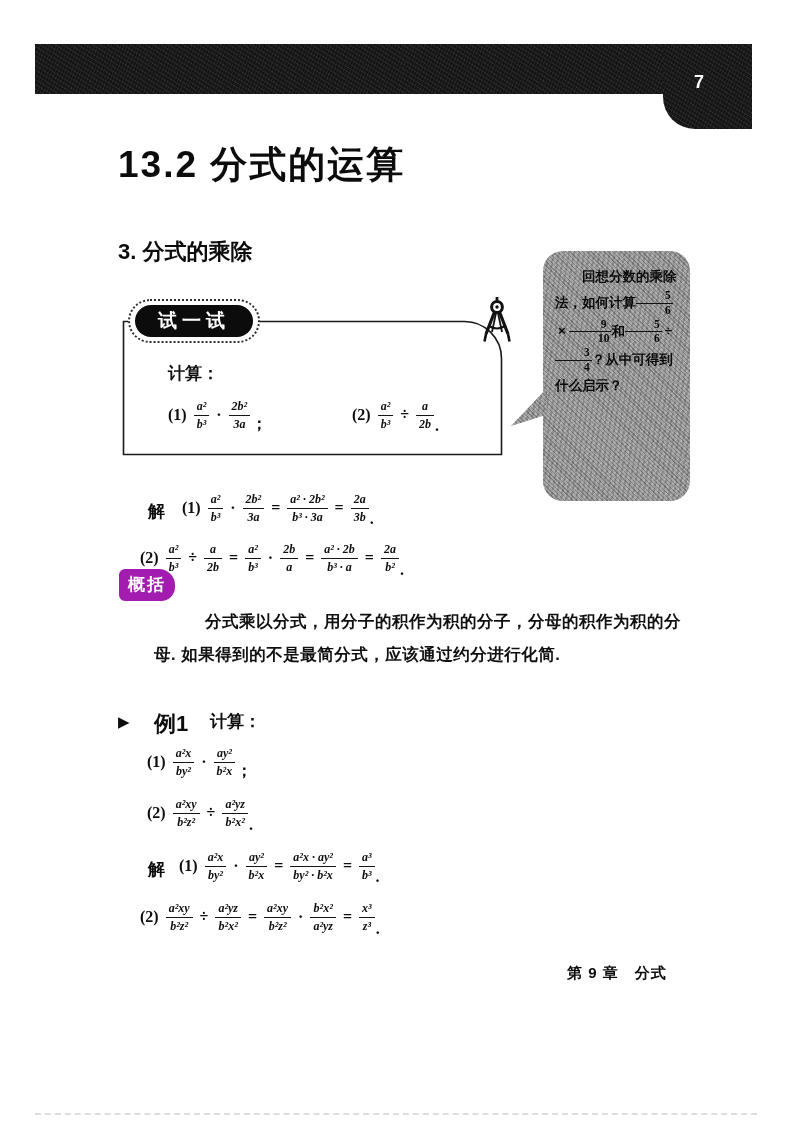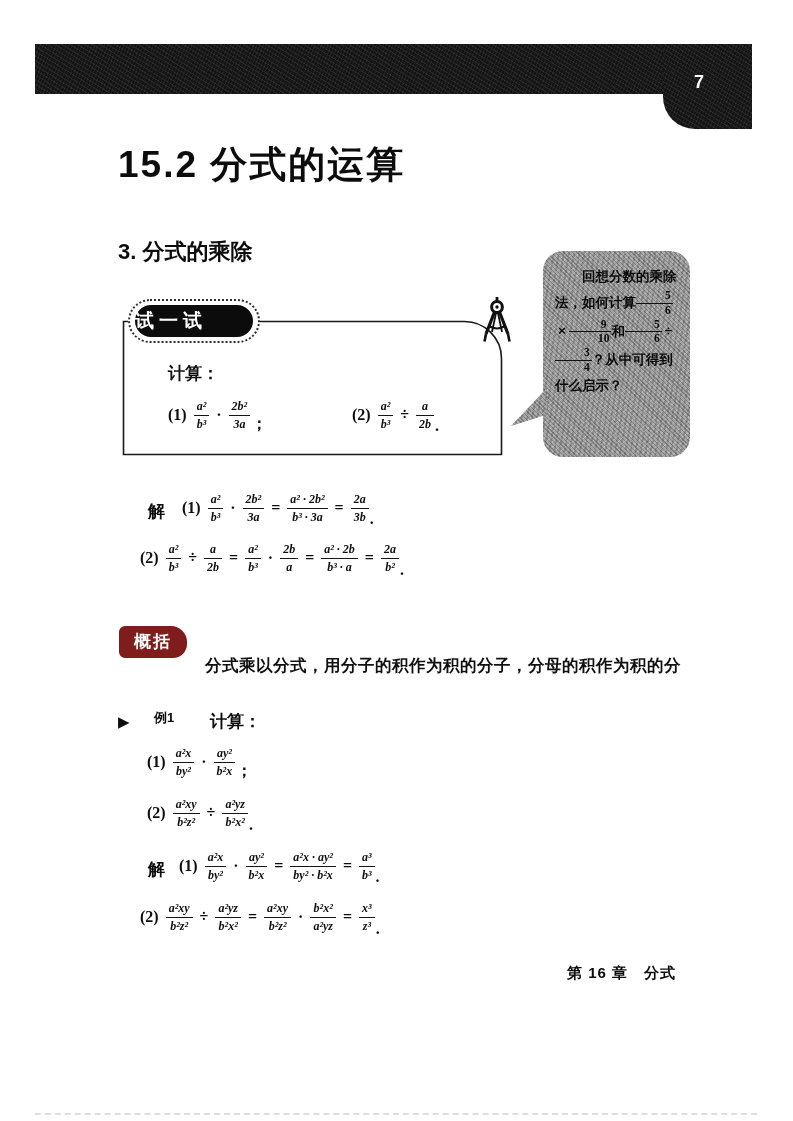--- a/index.html
+++ b/index.html
@@ -38,21 +38,21 @@
   
   .try-box{position:absolute;left:122px;top:320px;width:381px;height:136px;}
   .try-box svg.outline{position:absolute;left:0;top:0;}
   .try-badge{
     position:absolute;left:6px;top:-21px;width:132px;height:44px;
     border:2px dotted #2c2c2c;border-radius:24px;background:#fff;box-sizing:border-box;
   }
   .try-badge-pill{
     position:absolute;left:5px;top:4px;right:5px;bottom:4px;background:#0c0c0c;
     border-radius:16px;color:#fff;font-size:19px;font-weight:bold;letter-spacing:5px;
-    text-align:left;line-height:32px;
+    text-align:center;line-height:32px;
   }
   .compass{position:absolute;left:479px;top:297px;}
   .try-prompt{position:absolute;left:168px;top:362px;font-size:17px;font-weight:600;}
   
   .eq{display:flex;align-items:center;white-space:pre;font-size:16px;color:#0e0e0e;}
   .eq .txt{font-family:"Liberation Serif",serif;font-weight:700;font-style:normal;margin-right:3px;}
   .eq .txt:last-child{align-self:flex-end;padding-bottom:3px;margin-left:1px;}
   .eq .op{font-family:"Liberation Serif",serif;font-weight:700;margin:0 7px;font-style:normal;}
   .frac{
     display:inline-block;text-align:center;vertical-align:middle;
@@ -64,58 +64,58 @@
   .sol-label{position:absolute;font-size:17px;font-weight:bold;color:#0c0c0c;}
   
   .noise{
     background-color:#a4a4a4;
     background-image:
       repeating-linear-gradient(45deg, rgba(0,0,0,.22) 0 1px, transparent 1px 3px),
       repeating-linear-gradient(-38deg, rgba(255,255,255,.20) 0 1px, transparent 1px 4px),
       repeating-linear-gradient(100deg, rgba(0,0,0,.14) 0 2px, transparent 2px 5px);
   }
   .bubble{
-    position:absolute;left:543px;top:251px;width:147px;height:206px;border-radius:20px;
+    position:absolute;left:543px;top:251px;width:147px;height:250px;border-radius:20px;
     box-sizing:border-box;padding:15px 10px 8px 12px;
     font-size:13.5px;line-height:1.7;color:#0a0a0a;font-weight:600;
   }
   .bubble-text{text-indent:2em;}
   .bubble .frac{font-size:11.5px;font-style:normal;vertical-align:middle;}
   .bubble .frac .num{padding:0 2px;border-bottom:1.2px solid #111;}
   .bubble .frac .den{padding:0 2px;}
   .bubble .op{margin:0 3px;font-weight:700;}
   .bubble-tail{
     position:absolute;left:511px;top:388px;width:36px;height:38px;
     clip-path:polygon(100% 0, 100% 70%, 0 100%);
   }
   
   .sum-badge{
-    position:absolute;left:119px;top:626px;width:68px;height:32px;background:#7f1d1d;
+    position:absolute;left:119px;top:569px;width:56px;height:32px;background:#a21caf;
     border-radius:6px 16px 14px 6px;color:#fff;font-size:17px;font-weight:bold;
     text-align:center;line-height:32px;letter-spacing:2px;
   }
-  .sum-line{position:absolute;font-size:16.5px;font-weight:600;color:#101010;letter-spacing:.5px;margin-top:44px;}
+  .sum-line{position:absolute;font-size:16.5px;font-weight:600;color:#101010;letter-spacing:.5px;}
   
   .ex-marker{position:absolute;left:118px;top:713px;font-size:15px;color:#0c0c0c;}
-  .ex-label{position:absolute;left:154px;top:709px;font-size:13px;font-weight:bold;color:#0c0c0c;}
+  .ex-label{position:absolute;left:154px;top:709px;font-size:22px;font-weight:bold;color:#0c0c0c;}
   .ex-prompt{position:absolute;left:210px;top:710px;font-size:17px;font-weight:600;color:#0c0c0c;}
   
   .footer{position:absolute;left:567px;top:964px;font-size:15px;font-weight:bold;color:#0c0c0c;letter-spacing:1px;}
   .bottom-scanline{position:absolute;left:35px;top:1113px;width:722px;border-top:2px dashed #dedede;}
 </style>
 </head>
 <body>
 
 <div class="page">
 
   <div class="banner"></div>
   <div class="page-tab"></div>
   <div class="page-num">7</div>
 
-  <div class="title">15.2  分式的运算</div>
+  <div class="title">13.2  分式的运算</div>
   <div class="section-heading">3. 分式的乘除</div>
 
   <div class="try-box">
     <svg class="outline" width="381" height="136" viewBox="0 0 381 136">
       <path d="M 1.5,1.5 L 342,1.5 A 37 37 0 0 1 379.5,38.5 L 379.5,134.5 L 1.5,134.5 Z" fill="none" stroke="#1a1a1a" stroke-width="1.6"></path>
     </svg>
     <div class="try-badge">
       <div class="try-badge-pill">试一试</div>
     </div>
   </div>
@@ -139,25 +139,26 @@
     <div class="bubble-text"><span class="txt">回想分数的乘除法，如何计算</span><span class="frac"><span class="num">5</span><span class="den">6</span></span><span class="op">×</span><span class="frac"><span class="num">9</span><span class="den">10</span></span><span class="txt">和</span><span class="frac"><span class="num">5</span><span class="den">6</span></span><span class="op">÷</span><span class="frac"><span class="num">3</span><span class="den">4</span></span><span class="txt">？从中可得到什么启示？</span></div>
   </div>
   <div class="bubble-tail noise"></div>
 
   <div class="sol-label" style="left:148px;top:500px;">解</div>
   <div class="eq eq-pos" style="left:182px;top:485px;height:46px;"><span class="txt">(1) </span><span class="frac"><span class="num">a²</span><span class="den">b³</span></span><span class="op">·</span><span class="frac"><span class="num">2b²</span><span class="den">3a</span></span><span class="op">=</span><span class="frac"><span class="num">a² · 2b²</span><span class="den">b³ · 3a</span></span><span class="op">=</span><span class="frac"><span class="num">2a</span><span class="den">3b</span></span><span class="txt">.</span></div>
   <div class="eq eq-pos" style="left:140px;top:534px;height:48px;"><span class="txt">(2) </span><span class="frac"><span class="num">a²</span><span class="den">b³</span></span><span class="op">÷</span><span class="frac"><span class="num">a</span><span class="den">2b</span></span><span class="op">=</span><span class="frac"><span class="num">a²</span><span class="den">b³</span></span><span class="op">·</span><span class="frac"><span class="num">2b</span><span class="den">a</span></span><span class="op">=</span><span class="frac"><span class="num">a² · 2b</span><span class="den">b³ · a</span></span><span class="op">=</span><span class="frac"><span class="num">2a</span><span class="den">b²</span></span><span class="txt">.</span></div>
 
   <div class="sum-badge">概括</div>
   <div class="sum-line" style="left:205px;top:611px;">分式乘以分式，用分子的积作为积的分子，分母的积作为积的分</div>
+  <div class="sum-line" style="left:154px;top:644px;">母. 如果得到的不是最简分式，应该通过约分进行化简.</div>
 
   <div class="ex-marker">▶</div>
   <div class="ex-label">例1</div>
   <div class="ex-prompt">计算：</div>
   <div class="eq eq-pos" style="left:147px;top:739px;height:46px;"><span class="txt">(1) </span><span class="frac"><span class="num">a²x</span><span class="den">by²</span></span><span class="op">·</span><span class="frac"><span class="num">ay²</span><span class="den">b²x</span></span><span class="txt">；</span></div>
   <div class="eq eq-pos" style="left:147px;top:789px;height:48px;"><span class="txt">(2) </span><span class="frac"><span class="num">a²xy</span><span class="den">b²z²</span></span><span class="op">÷</span><span class="frac"><span class="num">a²yz</span><span class="den">b²x²</span></span><span class="txt">.</span></div>
   <div class="sol-label" style="left:148px;top:858px;">解</div>
   <div class="eq eq-pos" style="left:179px;top:843px;height:46px;"><span class="txt">(1) </span><span class="frac"><span class="num">a²x</span><span class="den">by²</span></span><span class="op">·</span><span class="frac"><span class="num">ay²</span><span class="den">b²x</span></span><span class="op">=</span><span class="frac"><span class="num">a²x · ay²</span><span class="den">by² · b²x</span></span><span class="op">=</span><span class="frac"><span class="num">a³</span><span class="den">b³</span></span><span class="txt">.</span></div>
   <div class="eq eq-pos" style="left:140px;top:893px;height:48px;"><span class="txt">(2) </span><span class="frac"><span class="num">a²xy</span><span class="den">b²z²</span></span><span class="op">÷</span><span class="frac"><span class="num">a²yz</span><span class="den">b²x²</span></span><span class="op">=</span><span class="frac"><span class="num">a²xy</span><span class="den">b²z²</span></span><span class="op">·</span><span class="frac"><span class="num">b²x²</span><span class="den">a²yz</span></span><span class="op">=</span><span class="frac"><span class="num">x³</span><span class="den">z³</span></span><span class="txt">.</span></div>
 
-  <div class="footer">第 16 章　分式</div>
+  <div class="footer">第 9 章　分式</div>
   <div class="bottom-scanline"></div>
 </div>
 
 </body></html>

